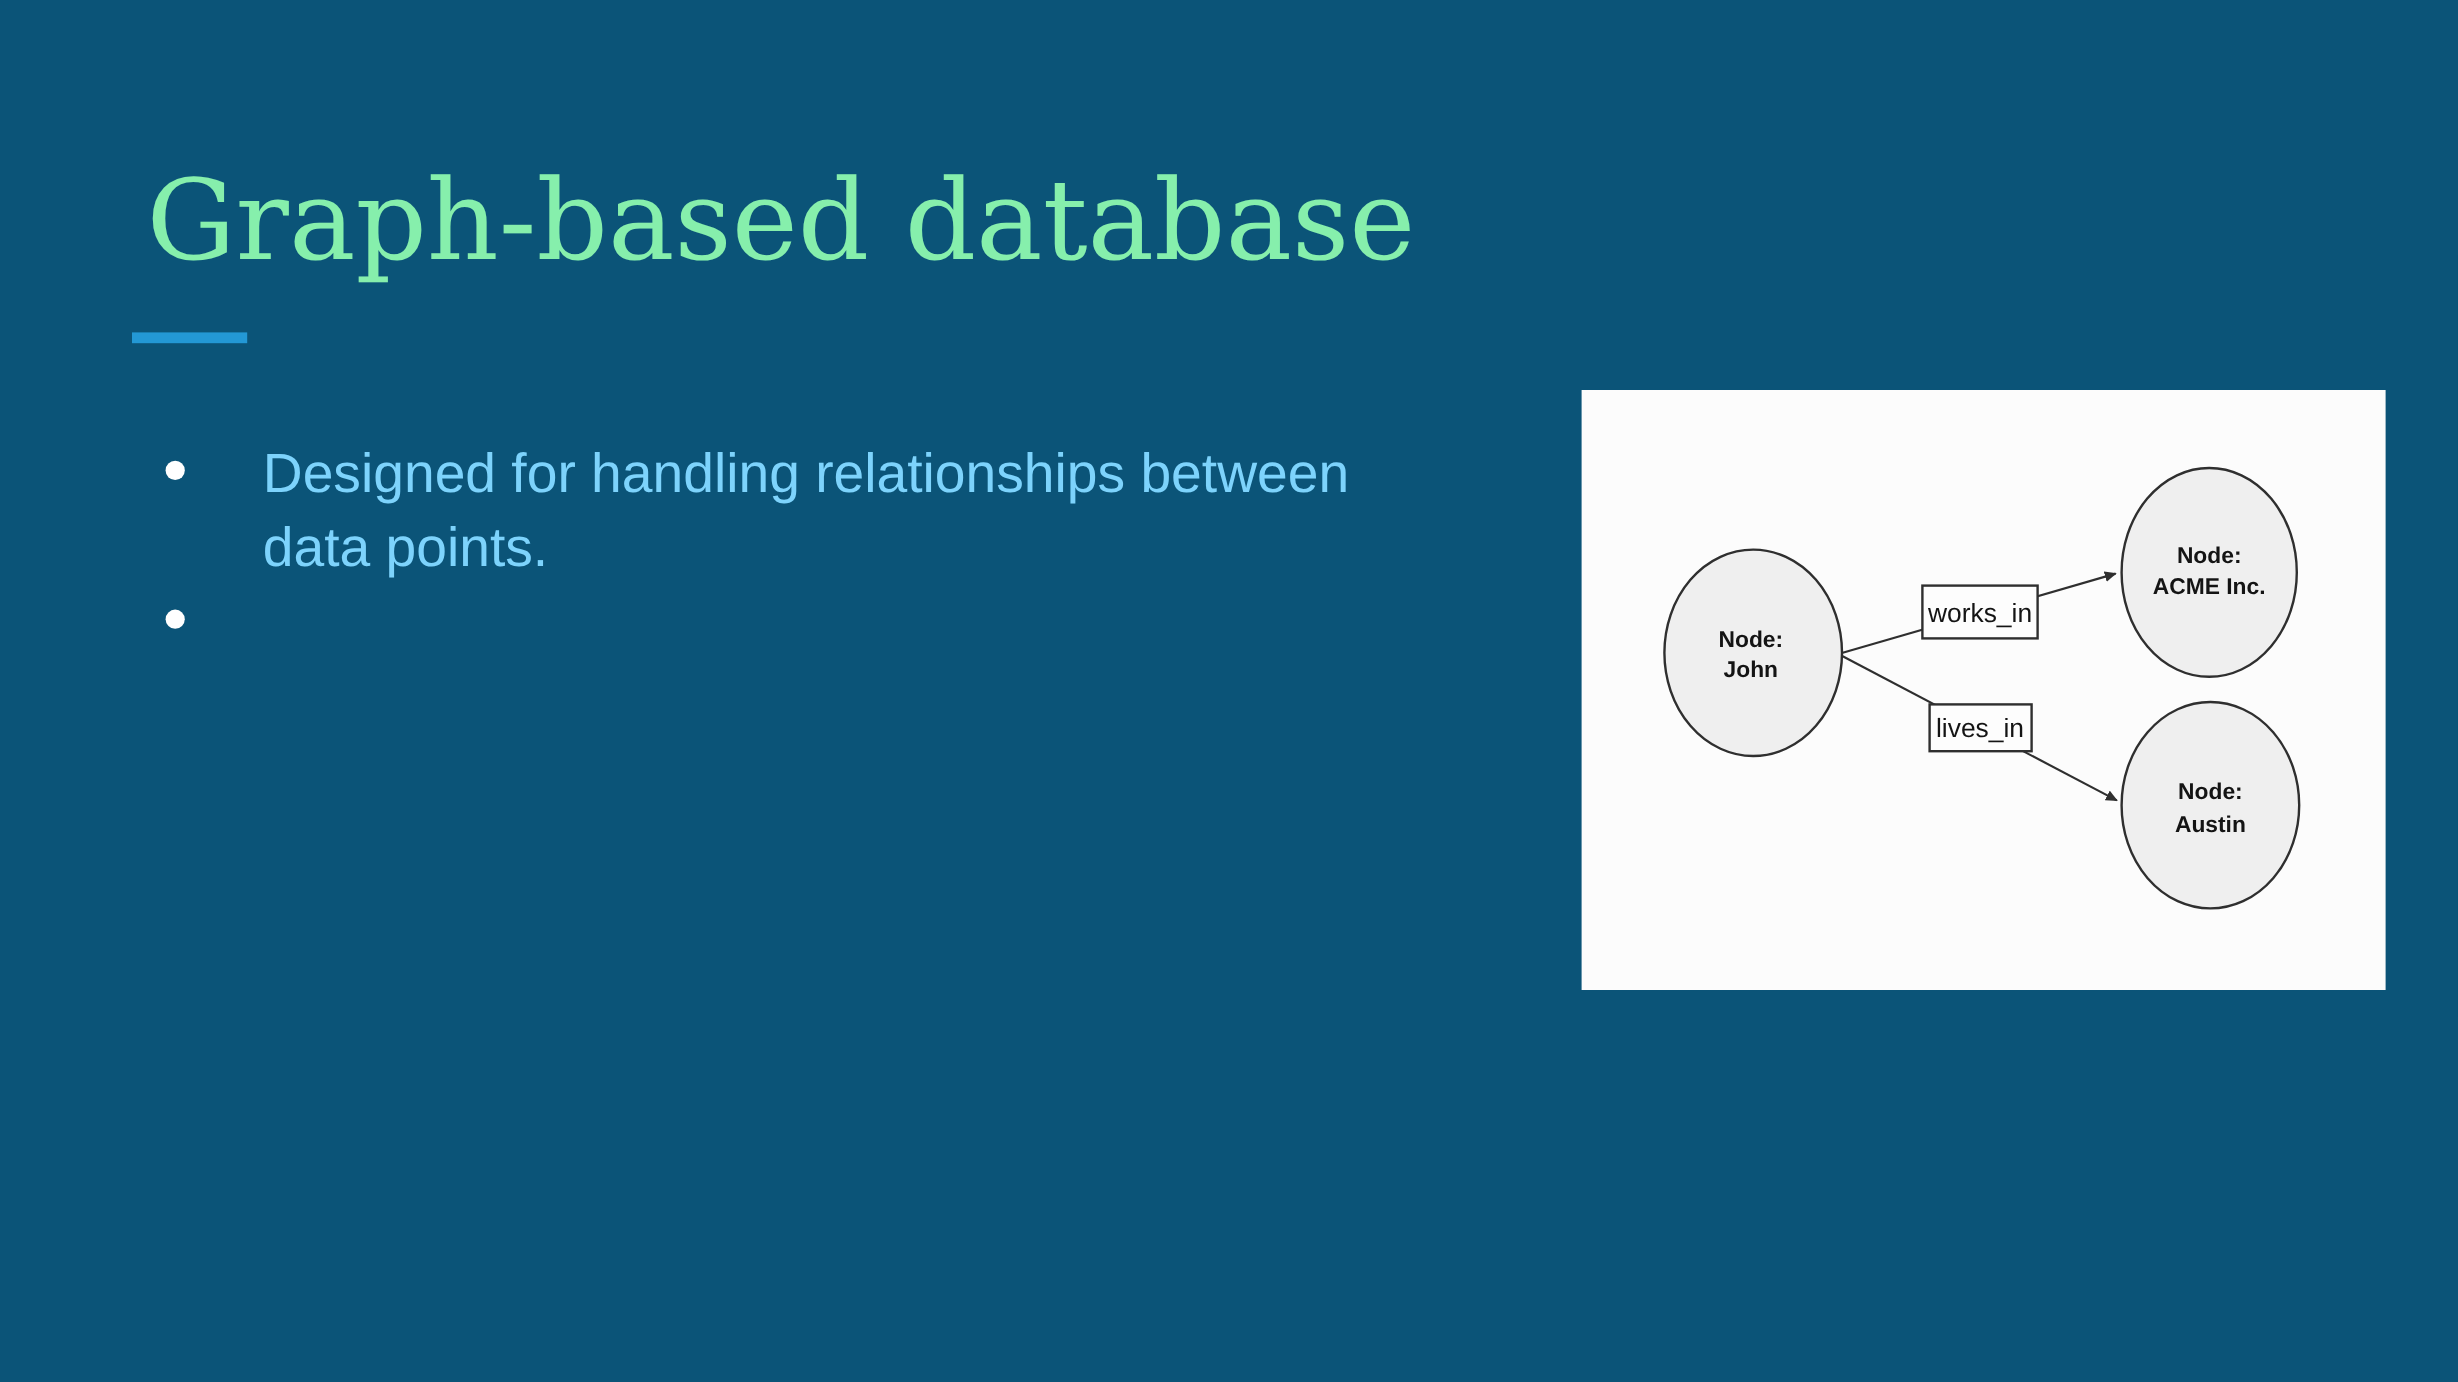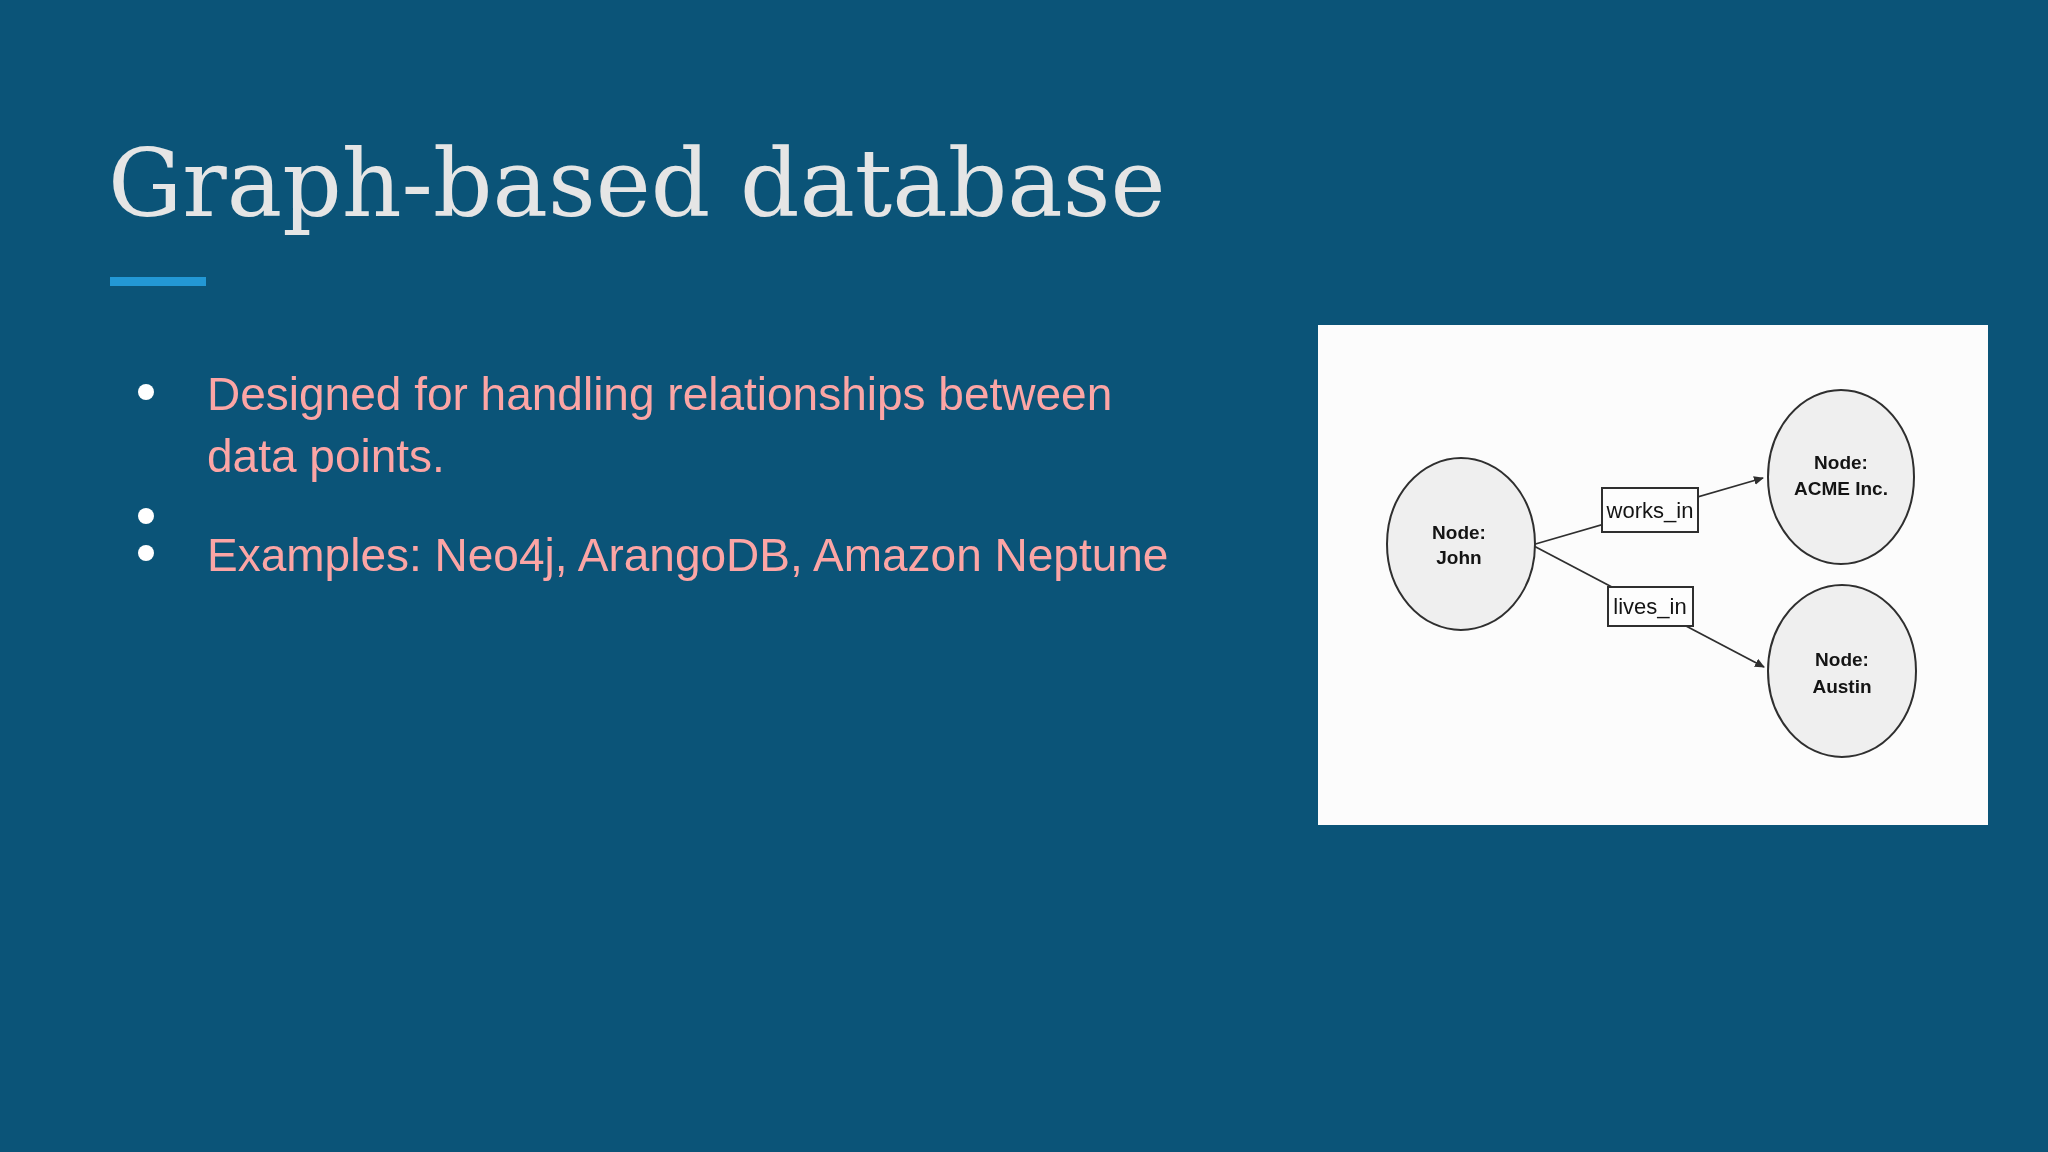--- a/index.html
+++ b/index.html
@@ -10,24 +10,24 @@
   .slide {
     position: relative;
     width: 2048px;
     height: 1152px;
     background: #0b5478;
     overflow: hidden;
     font-family: "Liberation Sans", sans-serif;
   }
   .slide-title {
     position: absolute;
-    left: 108px;
+    left: 122px;
     top: 129px;
     margin: 0;
-    color: #e5e5e5;
+    color: #86efac;
     font-family: "DejaVu Serif", serif;
     font-weight: 400;
     font-size: 93px;
     line-height: 1.2;
     white-space: nowrap;
   }
   .accent-bar {
     position: absolute;
     left: 110px;
     top: 277px;
@@ -50,24 +50,25 @@
   .bullet-dot {
     flex: 0 0 auto;
     width: 16px;
     height: 16px;
     margin-top: 21px;
     margin-right: 53px;
     border-radius: 50%;
     background: #ffffff;
   }
   .bullet-lines {
-    color: #fca5a5;
+    color: #7dd3fc;
     font-size: 46px;
     line-height: 62px;
     font-weight: 400;
+    margin-left: 12px;
   }
   .bullet-line {
     display: block;
     white-space: nowrap;
   }
   .bullet-line:empty { display: none; }
   .diagram-panel {
     position: absolute;
     left: 1318px;
     top: 325px;
@@ -124,26 +125,20 @@
       <span class="bullet-lines">
         <span class="bullet-line">Designed for handling relationships between</span>
         <span class="bullet-line">data points.</span>
       </span>
     </li>
     <li class="bullet-item">
       <span class="bullet-dot"></span>
       <span class="bullet-lines">
       </span>
     </li>
-    <li class="bullet-item">
-      <span class="bullet-dot"></span>
-      <span class="bullet-lines">
-        <span class="bullet-line">Examples: Neo4j, ArangoDB, Amazon Neptune</span>
-      </span>
-    </li>
   </ul>
 
   <figure class="diagram-panel">
     <svg class="diagram-svg" width="670" height="500" viewBox="0 0 670 500" xmlns="http://www.w3.org/2000/svg">
       <defs>
         <marker id="arrowhead" markerWidth="11" markerHeight="9" refX="9" refY="4.5" orient="auto" markerUnits="userSpaceOnUse">
           <path d="M0,0 L10,4.5 L0,9 Z" fill="#2f2f2f"></path>
         </marker>
       </defs>
 

